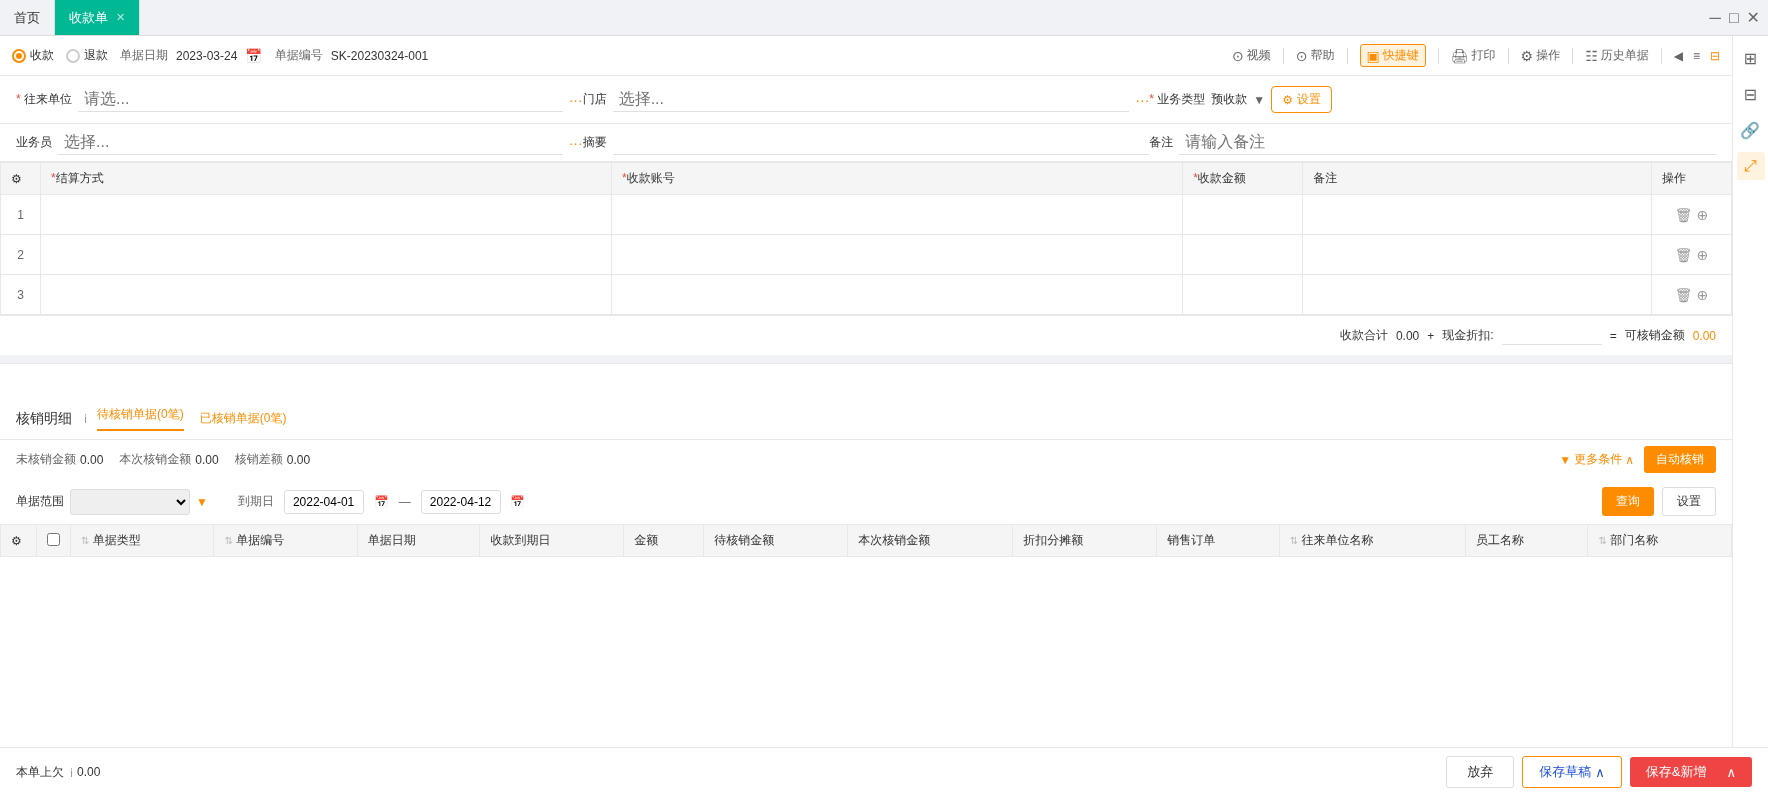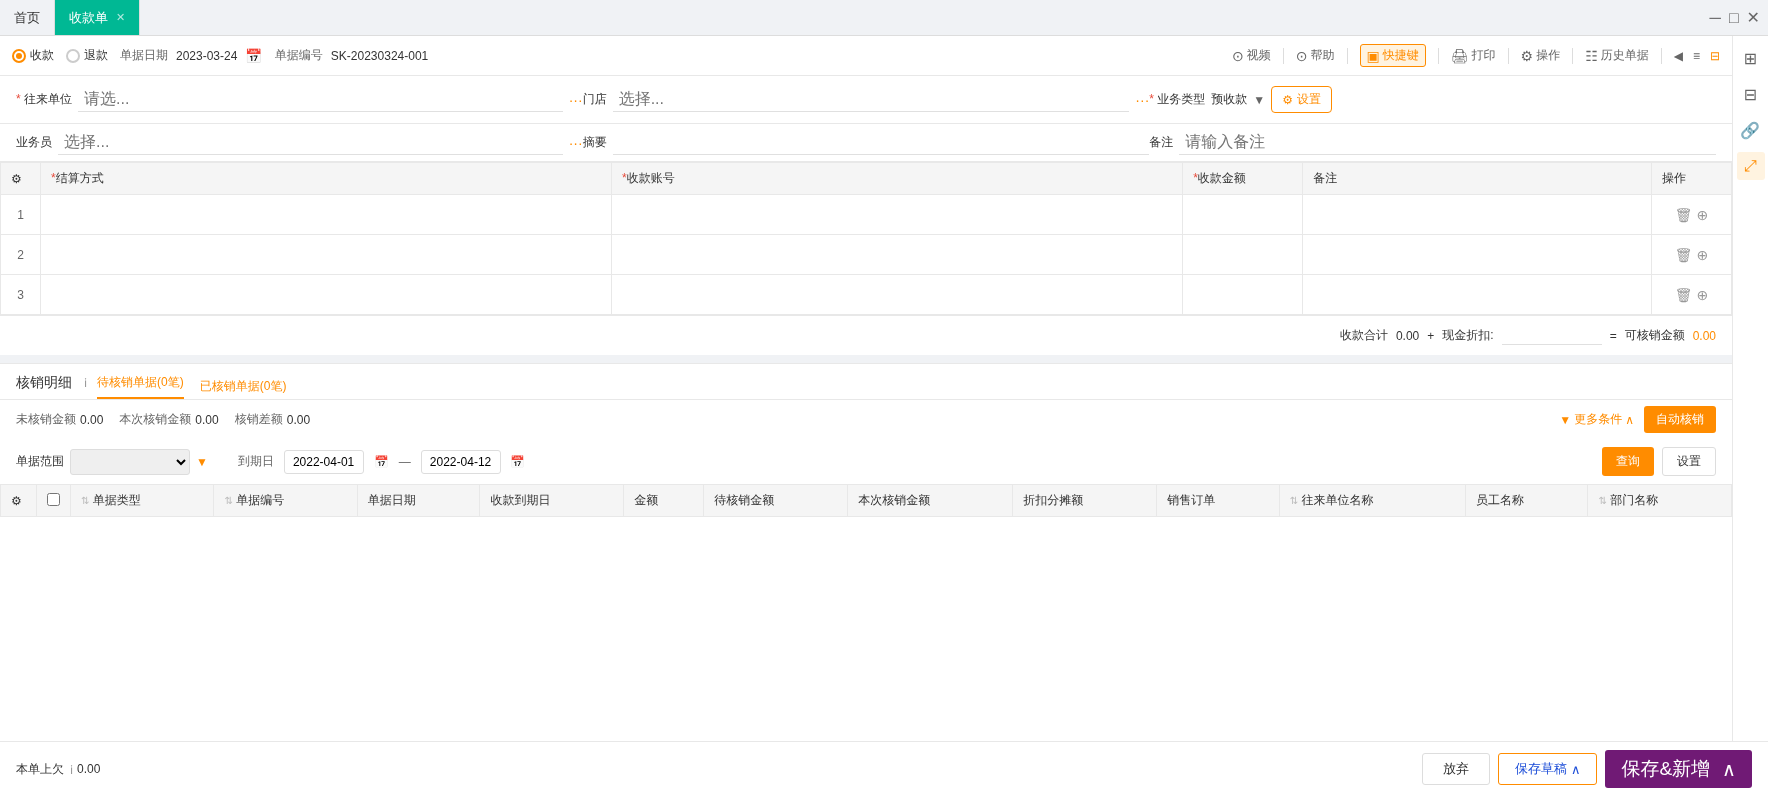--- a/index.html
+++ b/index.html
@@ -89,21 +89,21 @@
       color: #333; font-size: 12px;
     }
     .summary-input {
       width: 100px; border: none; border-bottom: 1px solid #e0e0e0;
       padding: 2px 4px; font-size: 12px; outline: none;
     }
     .summary-value { color: #ff8c00; font-weight: 500; }
 
     
     .verify-section { background: #fff; margin-top: 8px; flex: 1; overflow-y: auto; border-top: 1px solid #e8e8e8; }
-    .verify-header { padding: 10px 16px 0; display: flex; align-items: flex-start; gap: 10px; border-bottom: 1px solid #e8e8e8; }
+    .verify-header { padding: 10px 16px 8px; display: flex; align-items: center; gap: 10px; border-bottom: 1px solid #e8e8e8; margin-top: 32px; }
     .verify-title { font-size: 14px; font-weight: 500; color: #333; }
     .verify-tabs { display: flex; gap: 16px; align-items: center; }
     .verify-tab { color: #ff8c00; cursor: pointer; font-size: 12px; display: flex; align-items: center; gap: 2px; }
     .verify-tab.active { border-bottom: 2px solid #ff8c00; padding-bottom: 6px; }
     .stat-item { display: flex; align-items: center; gap: 4px; font-size: 12px; }
     .stat-label { color: #666; }
     .stat-value { color: #333; }
     .filter-btn { color: #ff8c00; cursor: pointer; font-size: 12px; display: flex; align-items: center; gap: 3px; }
     .auto-verify-btn {
       background: #ff8c00; color: #fff; border: none; border-radius: 3px;
@@ -153,23 +153,23 @@
     .abandon-btn {
       background: #fff; border: 1px solid #ddd; border-radius: 3px;
       padding: 6px 20px; cursor: pointer; font-size: 13px; color: #333;
     }
     .save-draft-btn {
       background: #fff; border: 1px solid #ff8c00; color: #1d4ed8;
       border-radius: 3px; padding: 6px 16px; cursor: pointer; font-size: 13px;
       display: flex; align-items: center; gap: 4px;
     }
     .save-new-btn {
-      background: #701a75; color: #fff; border: none; border-radius: 3px;
-      padding: 6px 16px; cursor: pointer; font-size: 19px;
-      display: flex; align-items: center; gap: 12px;
+      background: #ef4444; color: #fff; border: none; border-radius: 3px;
+      padding: 6px 16px; cursor: pointer; font-size: 13px;
+      display: flex; align-items: center; gap: 20px;
     }
 
     
     .right-sidebar {
       width: 36px; background: #fff; border-left: 1px solid #e8e8e8;
       display: flex; flex-direction: column; align-items: center; padding-top: 8px; gap: 8px;
     }
     .sidebar-icon {
       width: 28px; height: 28px; display: flex; align-items: center; justify-content: center;
       cursor: pointer; color: #666; font-size: 16px; border-radius: 3px;

